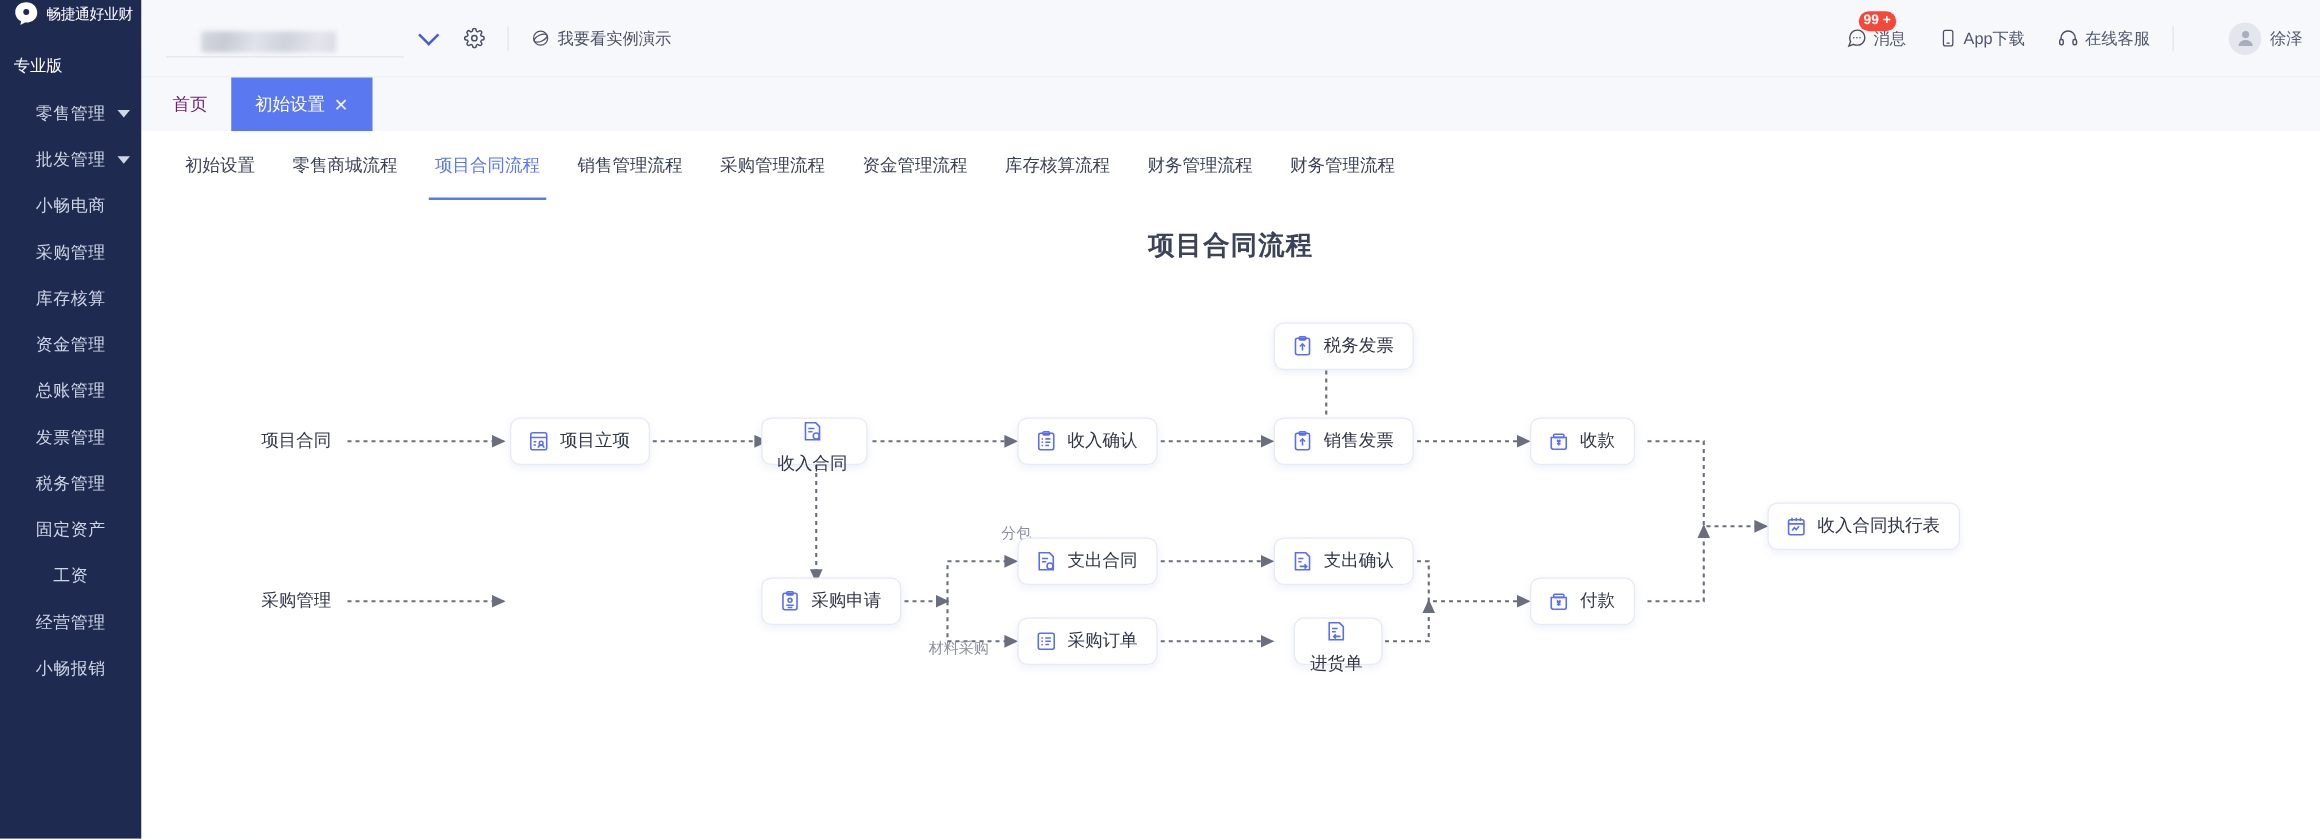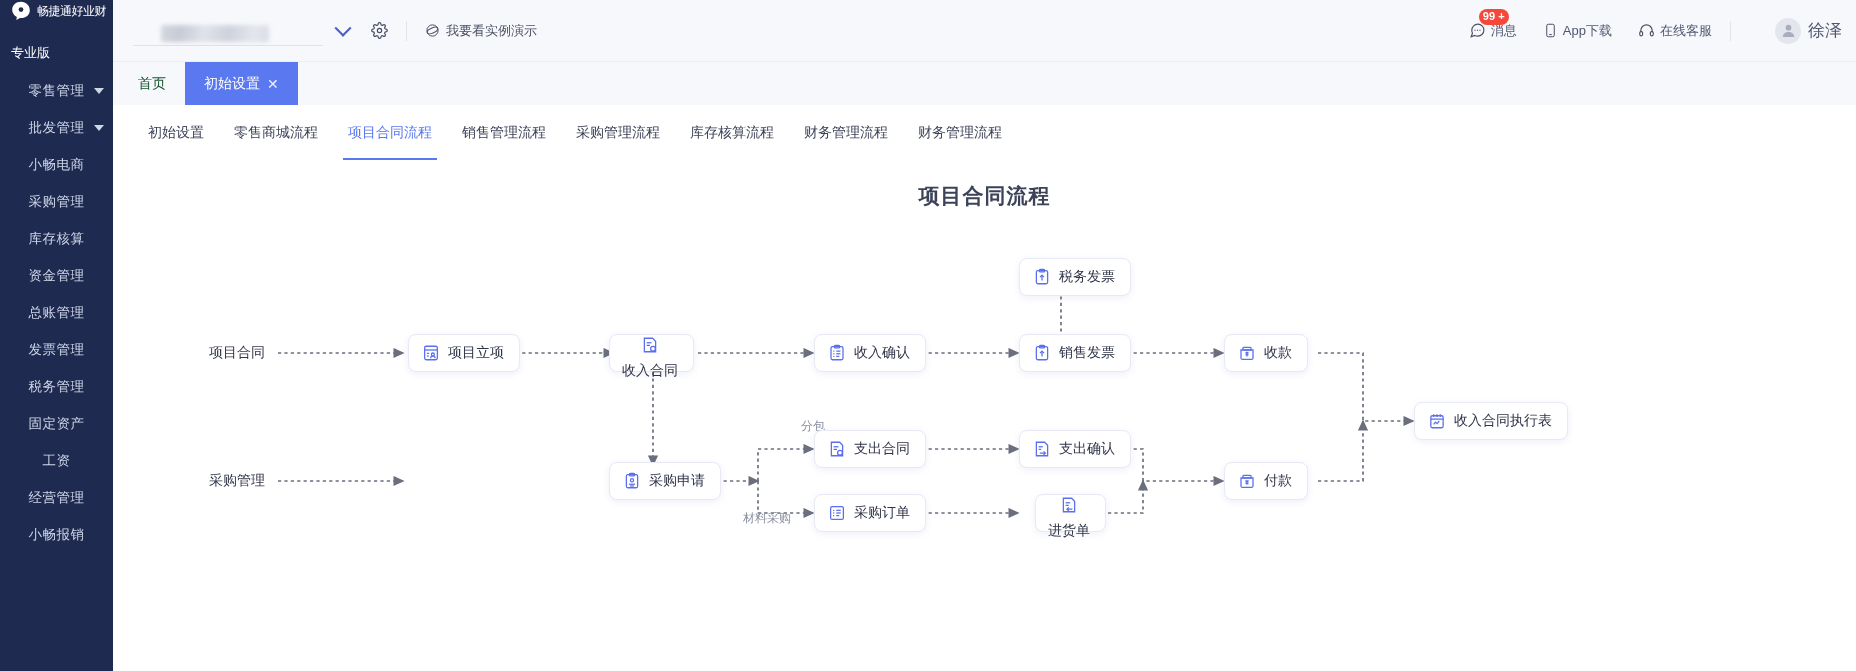--- a/index.html
+++ b/index.html
@@ -101,34 +101,34 @@
     padding: 0 4px; border-radius: 8px; font-weight: bold;
     white-space: nowrap;
   }
   .avatar {
     width: 26px; height: 26px; border-radius: 50%;
     background: #e4e6ee; margin-left: 26px;
     display: flex; align-items: center; justify-content: center;
     flex: 0 0 26px;
   }
   .username {
-    font-size: 17px; color: #50576e; margin-left: 7px;
+    font-size: 13px; color: #50576e; margin-left: 7px;
     white-space: nowrap; overflow: hidden; max-width: 36px;
   }
 
   
   .pagetabs {
     height: 43px; flex: 0 0 43px;
     background: #f7f8fc;
     display: flex; align-items: stretch;
     padding-left: 6px;
   }
   .ptab {
     display: flex; align-items: center; gap: 7px;
-    padding: 0 19px; font-size: 14px; color: #14532d; cursor: pointer;
+    padding: 0 19px; font-size: 14px; color: #701a75; cursor: pointer;
   }
   .ptab.active { background: #5a78ef; color: #fff; }
   .ptab .x { font-size: 14px; opacity: .9; line-height: 1; }
 
   
   .content {
     flex: 1; background: #fff; position: relative; overflow: hidden;
     margin-left: 0;
   }
   .flowtabs {
@@ -321,20 +321,21 @@
     </div>
 
     <section class="content">
 
       <div class="flowtabs">
         <div class="ftab"><span>初始设置</span></div>
         <div class="ftab"><span>零售商城流程</span></div>
         <div class="ftab active"><span>项目合同流程</span></div>
         <div class="ftab"><span>销售管理流程</span></div>
         <div class="ftab"><span>采购管理流程</span></div>
+        <div class="ftab"><span>资金管理流程</span></div>
         <div class="ftab"><span>库存核算流程</span></div>
         <div class="ftab"><span>财务管理流程</span></div>
         <div class="ftab"><span>财务管理流程</span></div>
 
       </div>
 
       <h1 class="flow-title">项目合同流程</h1>
 
       <div class="canvas">
 

